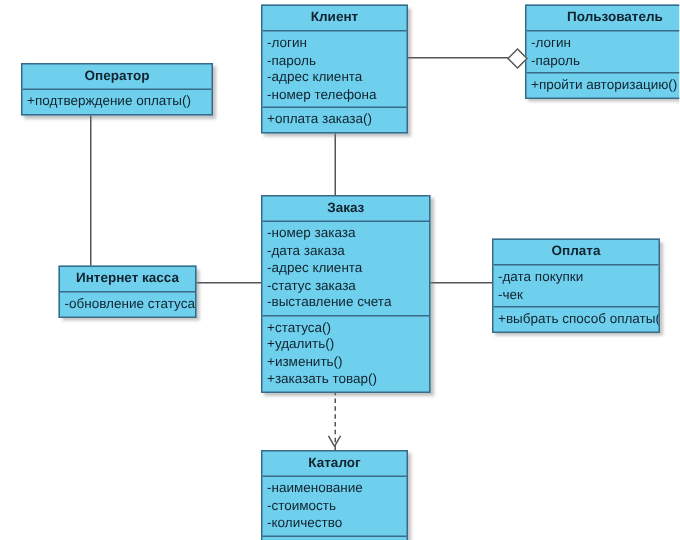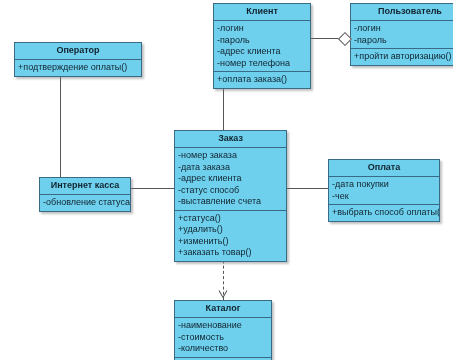--- a/index.html
+++ b/index.html
@@ -117,21 +117,21 @@
   <div class="dash-v" style="left:223px; top:250px; height:50px;"></div>
   <div class="arrow-open" style="left:223px; top:297px;"></div>
 
   <div class="uml-class" style="left:14px; top:42px; width:128px;">
     <div class="uml-name">Оператор</div>
     <div class="uml-compartment last">
       <div>+подтверждение оплаты()</div>
     </div>
   </div>
 
-  <div class="uml-class" style="left:174px; top:3px; width:98px;margin-left:39px;">
+  <div class="uml-class" style="left:174px; top:3px; width:98px;">
     <div class="uml-name">Клиент</div>
     <div class="uml-compartment">
       <div>-логин</div>
       <div>-пароль</div>
       <div>-адрес клиента</div>
       <div>-номер телефона</div>
     </div>
     <div class="uml-compartment last">
       <div>+оплата заказа()</div>
     </div>
@@ -147,21 +147,21 @@
       <div>+пройти авторизацию()</div>
     </div>
   </div>
 
   <div class="uml-class" style="left:174px; top:130px; width:113px;">
     <div class="uml-name">Заказ</div>
     <div class="uml-compartment">
       <div>-номер заказа</div>
       <div>-дата заказа</div>
       <div>-адрес клиента</div>
-      <div>-статус способ</div>
+      <div>-статус заказа</div>
       <div>-выставление счета</div>
     </div>
     <div class="uml-compartment last">
       <div>+статуса()</div>
       <div>+удалить()</div>
       <div>+изменить()</div>
       <div>+заказать товар()</div>
     </div>
   </div>
 

